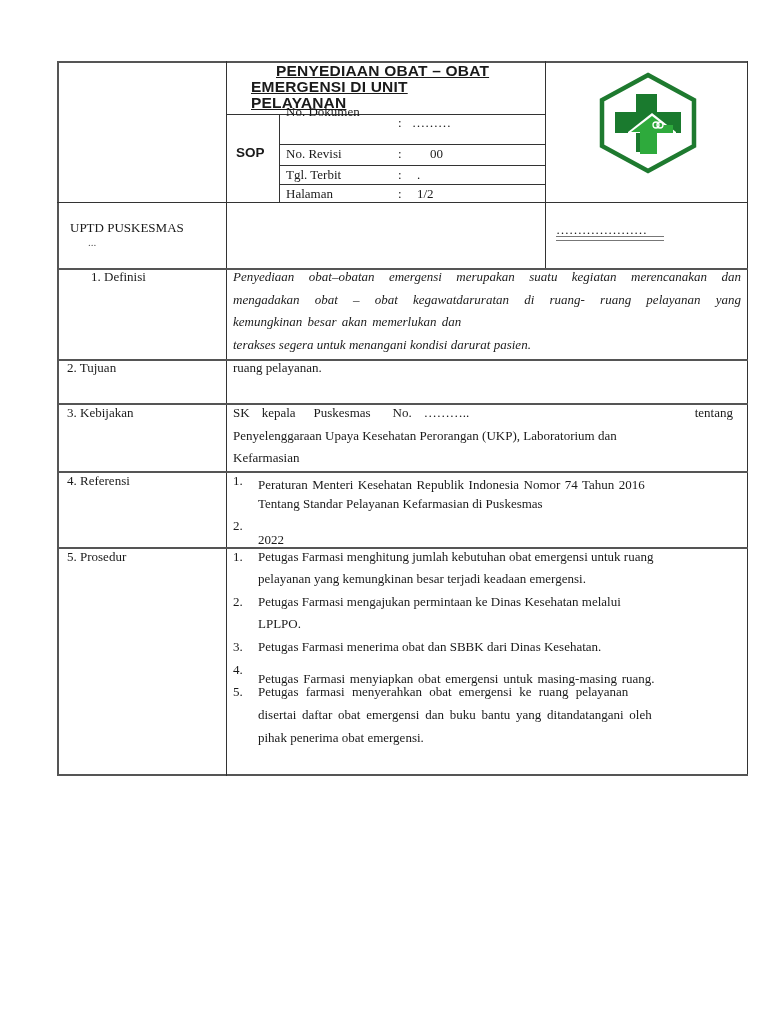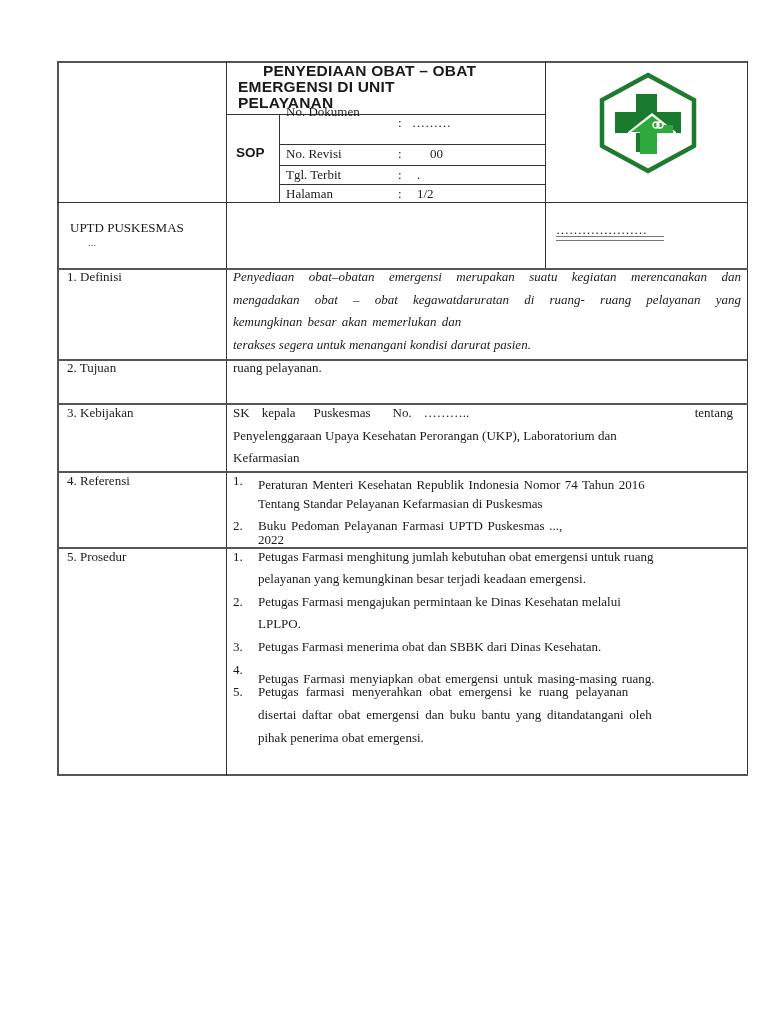--- a/index.html
+++ b/index.html
@@ -48,21 +48,21 @@
   <div class="hline" style="left:279px; top:184px; width:267px;"></div>
   <div class="hline" style="left:57px; top:202px; width:691px;"></div>
 
   <div class="hline thick-h" style="left:57px; top:268px; width:691px;"></div>
   <div class="hline thick-h" style="left:57px; top:359px; width:691px;"></div>
   <div class="hline thick-h" style="left:57px; top:403px; width:691px;"></div>
   <div class="hline thick-h" style="left:57px; top:471px; width:691px;"></div>
   <div class="hline thick-h" style="left:57px; top:547px; width:691px;"></div>
 </div>
 
-<div class="abs sans-bold title" style="left:238px; top:63px; width:305px;">
+<div class="abs sans-bold title" style="left:251px; top:63px; width:305px;text-decoration:underline;">
   <div style="padding-left:25px;">PENYEDIAAN OBAT – OBAT</div>
   <div>EMERGENSI DI UNIT</div>
   <div>PELAYANAN</div>
 </div>
 
 <div class="abs sans-bold" style="left:236px; top:145px; font-size:13.5px;">SOP</div>
 
 <div>
   <div class="meta-label" style="left:286px; top:104px;">No. Dokumen</div>
   <div class="meta-colon" style="left:398px; top:115px;">:</div>
@@ -100,21 +100,21 @@
 </div>
 
 <div class="abs serif" style="left:70px; top:220px;">
   <div>UPTD PUSKESMAS</div>
   <div style="padding-left:18px; font-size:11px; color:#555;">...</div>
 </div>
 
 <div class="dots-line serif" style="left:556px; top:222px;">…………………</div>
 <div class="dbl-underline" style="left:556px; top:236px; width:108px;"></div>
 
-<div class="row-label serif" style="top:269px;">1. Definisi</div>
+<div class="row-label serif" style="top:269px;margin-left:24px;">1. Definisi</div>
 <div class="para serif" style="left:233px; top:266px; width:508px;font-style:italic;">
   <div class="justify">Penyediaan obat–obatan emergensi merupakan suatu kegiatan merencanakan dan</div>
   <div class="justify">mengadakan obat – obat kegawatdaruratan di ruang- ruang pelayanan yang</div>
   <div style="word-spacing:2px;">kemungkinan besar akan memerlukan dan</div>
   <div>terakses segera untuk menangani kondisi darurat pasien.</div>
 </div>
 
 <div class="row-label serif" style="top:360px;">2. Tujuan</div>
 <div class="para serif" style="left:233px; top:357px; width:508px;">
   <div>ruang pelayanan.</div>
@@ -138,21 +138,20 @@
 
 <div class="row-label serif" style="top:473px;">4. Referensi</div>
 <div>
   <div class="li serif" style="left:233px; top:473px; width:500px; height:44px;">
     <span class="num">1.</span>
     <span class="txt" style="top:4px; word-spacing:1.2px;">Peraturan Menteri Kesehatan Republik Indonesia Nomor 74 Tahun 2016</span>
     <span class="txt" style="top:23px;">Tentang Standar Pelayanan Kefarmasian di Puskesmas</span>
   </div>
   <div class="li serif" style="left:233px; top:518px; width:500px; height:30px;">
     <span class="num">2.</span>
-    <span class="txt" style="top:0; word-spacing:1.5px;">Buku Pedoman Pelayanan Farmasi UPTD Puskesmas ...,</span>
     <span class="txt" style="top:14px;">2022</span>
   </div>
 </div>
 
 <div class="row-label serif" style="top:549px;">5. Prosedur</div>
 <div>
   <div class="li serif" style="left:233px; top:549px; width:500px;">
     <span class="num">1.</span>
     <span class="txt" style="top:0;">Petugas Farmasi menghitung jumlah kebutuhan obat emergensi untuk ruang</span>
     <span class="txt" style="top:22px;">pelayanan yang kemungkinan besar terjadi keadaan emergensi.</span>

